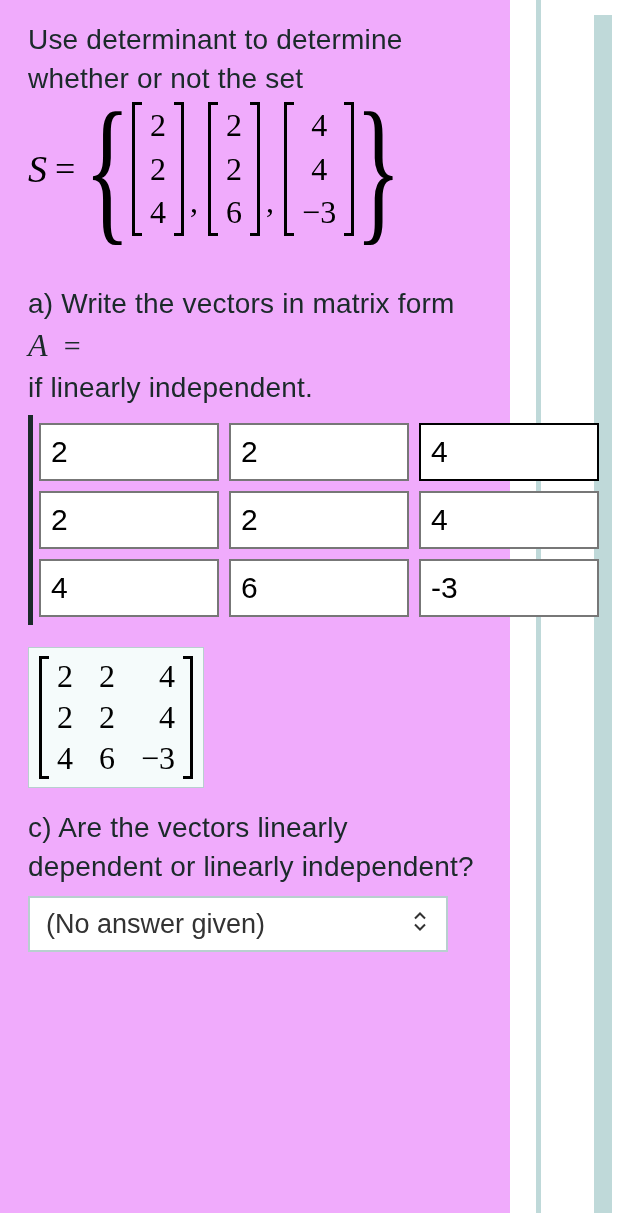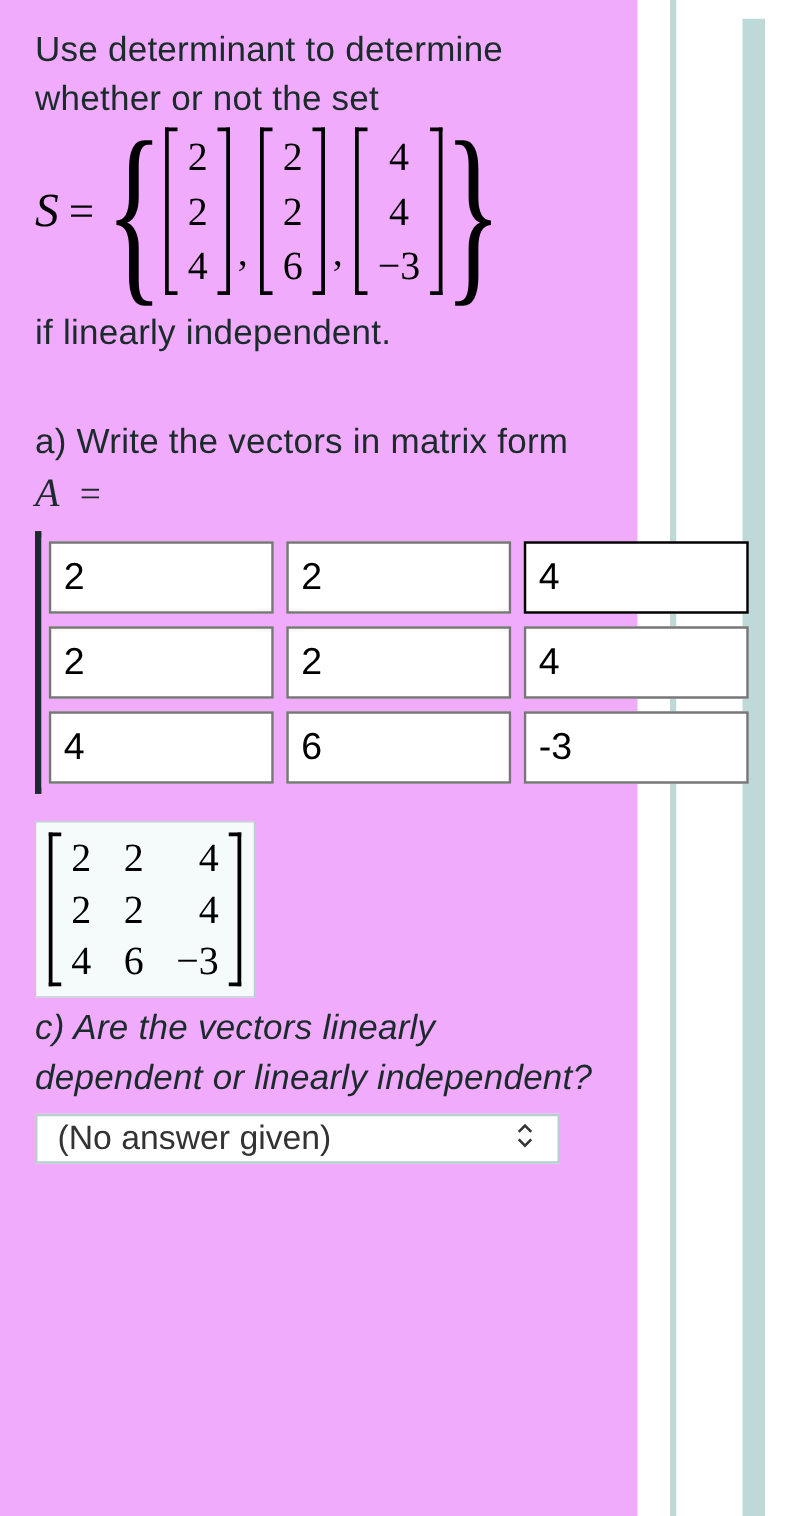--- a/index.html
+++ b/index.html
@@ -163,29 +163,29 @@
     display: inline-block;
     width: 128px;
     height: 42px;
     border: 2px solid #777;
     background: #fff;
     font-size: 24px;
     padding: 2px 8px;
     vertical-align: middle;
   }
 
-  .partc { margin-top: 4px; font-style: italic; }
+  .partc { margin-top: 20px; }
 
   .select-wrap {
     margin-top: 10px;
     position: relative;
     display: inline-flex;
     align-items: center;
     width: 420px;
-    height: 40px;
+    height: 56px;
     background: #fff;
     border: 2px solid #b8cfcf;
     padding: 0 16px;
     font-size: 27px;
     color: #333;
   }
   .select-arr {
     position: absolute;
     right: 20px;
     top: 50%;
@@ -240,27 +240,27 @@
             <span>4</span>
             <span>−3</span>
           </div>
           <div class="sqbr right"></div>
         </div>
 
       </div>
       <span class="big-brace">}</span>
     </div>
 
-    <div class="text instruction2">if linearly independent.</div>
-
-    
     <div class="text parta">
       <span>a) </span><span>Write the vectors in matrix form </span><span class="serif-math">A</span>
       <span class="eq" style="font-size:30px">=</span>
     </div>
+
+    
+    <div class="text instruction2">if linearly independent.</div>
 
     <div class="mat-wrap">
       <div class="mat-lbr"></div>
       <div class="mat-grid">
         <input value="2" style="">
         <input value="2" style="">
         <input class="focused" value="4" style="">
         <input value="2" style="">
         <input value="2" style="">
         <input value="4" style="">

